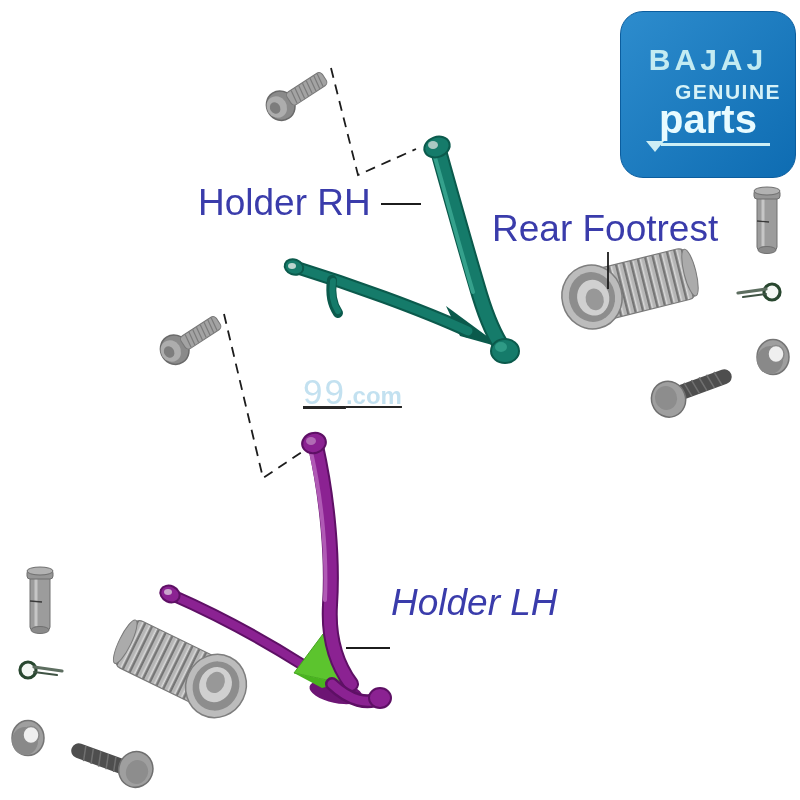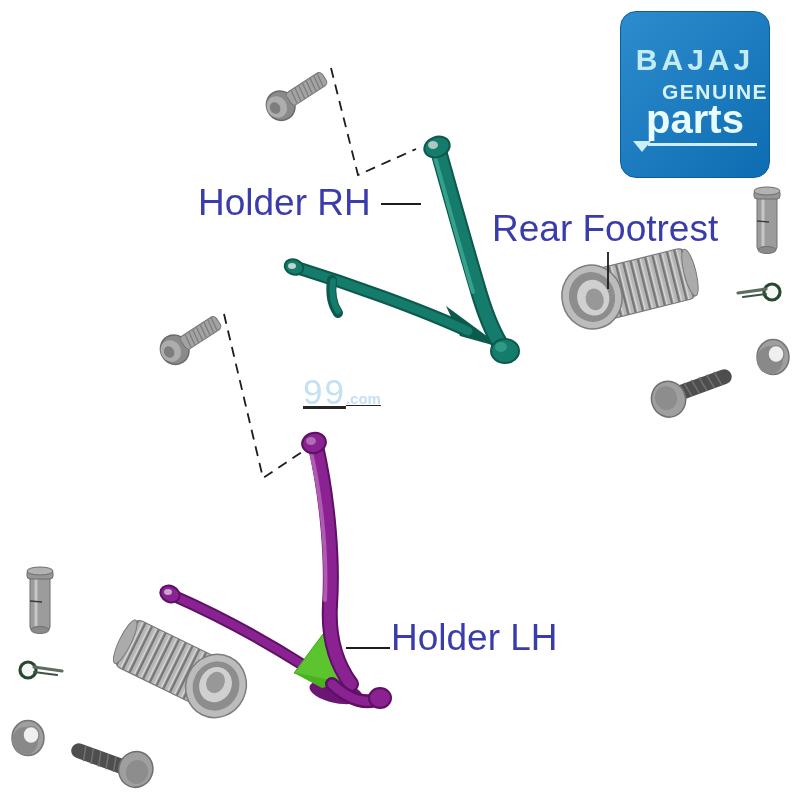--- a/index.html
+++ b/index.html
@@ -25,27 +25,27 @@
 
   .label{
     position:absolute;color:var(--label_text);font-size:37px;line-height:1.1;
     white-space:nowrap;letter-spacing:0px;
   }
 
   
   .watermark{position:absolute;left:303px;top:372px;display:flex;align-items:baseline;opacity:.85;text-decoration:underline;}
   .wm-99 {font-size:35px;color:var(--watermark_blue);letter-spacing:2px;}
   .wm-rpm{font-size:37px;color:var(--watermark_gray);font-weight:bold;letter-spacing:1px;}
-  .wm-com{font-size:15px;color:var(--watermark_blue);font-weight:bold;}
+  .wm-com{font-size:24px;color:var(--watermark_blue);font-weight:bold;}
 
   
   .logo{
-    position:absolute;left:620px;top:11px;width:150px;height:167px;
+    position:absolute;left:620px;top:11px;width:176px;height:167px;
     background:linear-gradient(135deg,var(--logo_blue_light),var(--logo_blue_dark));
-    border:1px solid #0b5d9e;border-radius:16px;box-sizing:border-box;
+    border:1px solid #0b5d9e;border-radius:23px;box-sizing:border-box;
     text-align:center;color:var(--logo_text);
   }
   .logo-brand  {margin-top:31px;font-size:30px;font-weight:bold;letter-spacing:4px;color:#c3ebf2;}
   .logo-line2  {margin-top:3px;font-size:21px;font-weight:600;letter-spacing:1.5px;color:#d6f2f7;margin-left:40px;}
   .logo-line3  {margin-top:-6px;font-size:40px;font-weight:bold;line-height:1.05;color:#e8fbff;}
   .logo-underline{position:relative;width:124px;height:14px;margin:1px auto 0;}
   .logo-underline .bar{position:absolute;left:15px;right:0;top:2px;height:3px;background:#cdeff5;}
   .logo-underline .arrow{
     position:absolute;left:0;top:0;width:0;height:0;
     border-left:9px solid transparent;border-right:9px solid transparent;
@@ -168,21 +168,21 @@
     <use href="#dbolt" transform="translate(666,398) rotate(-20)"></use>
     <use href="#dbolt" transform="translate(137,772) rotate(200)"></use>
 
     <path class="leader" d="M381,204 L421,204"></path>
     <path class="leader" d="M608,252 L608,289"></path>
     <path class="leader" d="M346,648 L390,648"></path>
   </svg>
 
   <div class="label" style="left:492px;top:209px;">Rear Footrest</div>
   <div class="label" style="left:198px;top:183px;">Holder RH</div>
-  <div class="label" style="left:391px;top:618px;">Holder LH</div>
+  <div class="label" style="left:391px;top:583px;font-style:italic;">Holder LH</div>
 
   <div class="watermark">
     <span class="wm-99">99</span>
     <span class="wm-com">.com</span>
   </div>
 
   <div class="logo">
     <div class="logo-brand">BAJAJ</div>
     <div class="logo-line2">GENUINE</div>
     <div class="logo-line3">parts</div>

